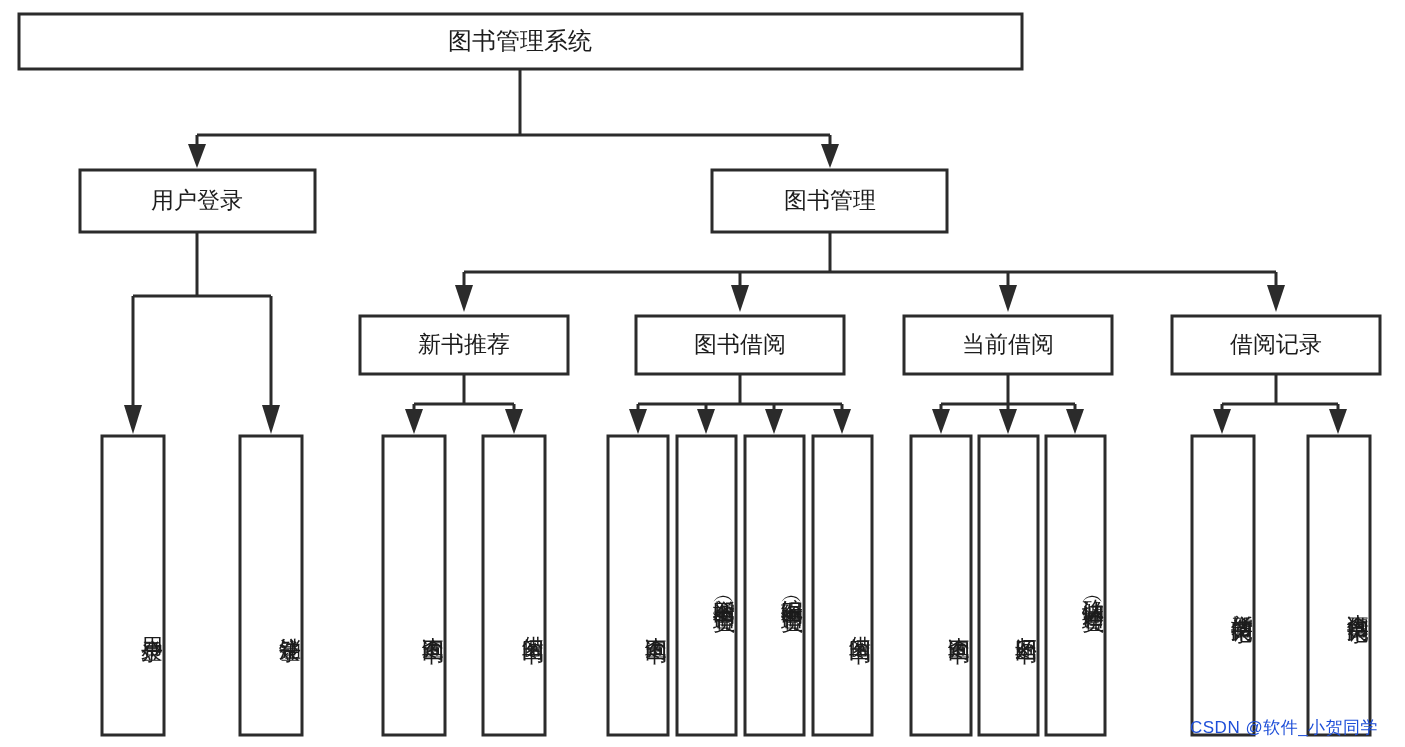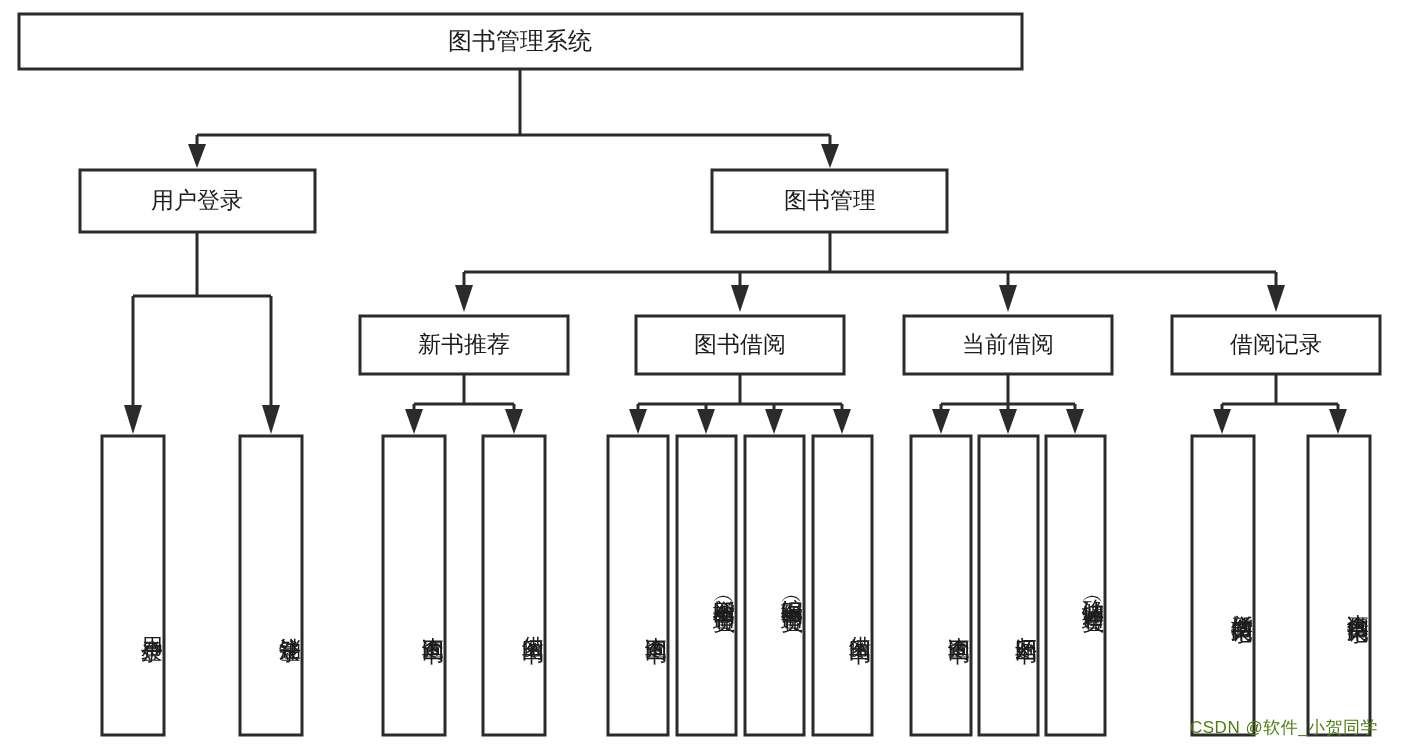--- a/index.html
+++ b/index.html
@@ -79,21 +79,21 @@
     justify-content: center;
     pointer-events: none;
     user-select: none;
   }
   .watermark {
     position: absolute;
     left: 1190px;
     top: 716px;
     font-family: "Liberation Sans", "DejaVu Sans", sans-serif;
     font-size: 17px;
-    color: #4d7c0f;
+    color: #1d4ed8;
     letter-spacing: 0.5px;
     white-space: nowrap;
     user-select: none;
   }
 </style>
 </head>
 <body>
 
 <div id="diagram-root">
 

